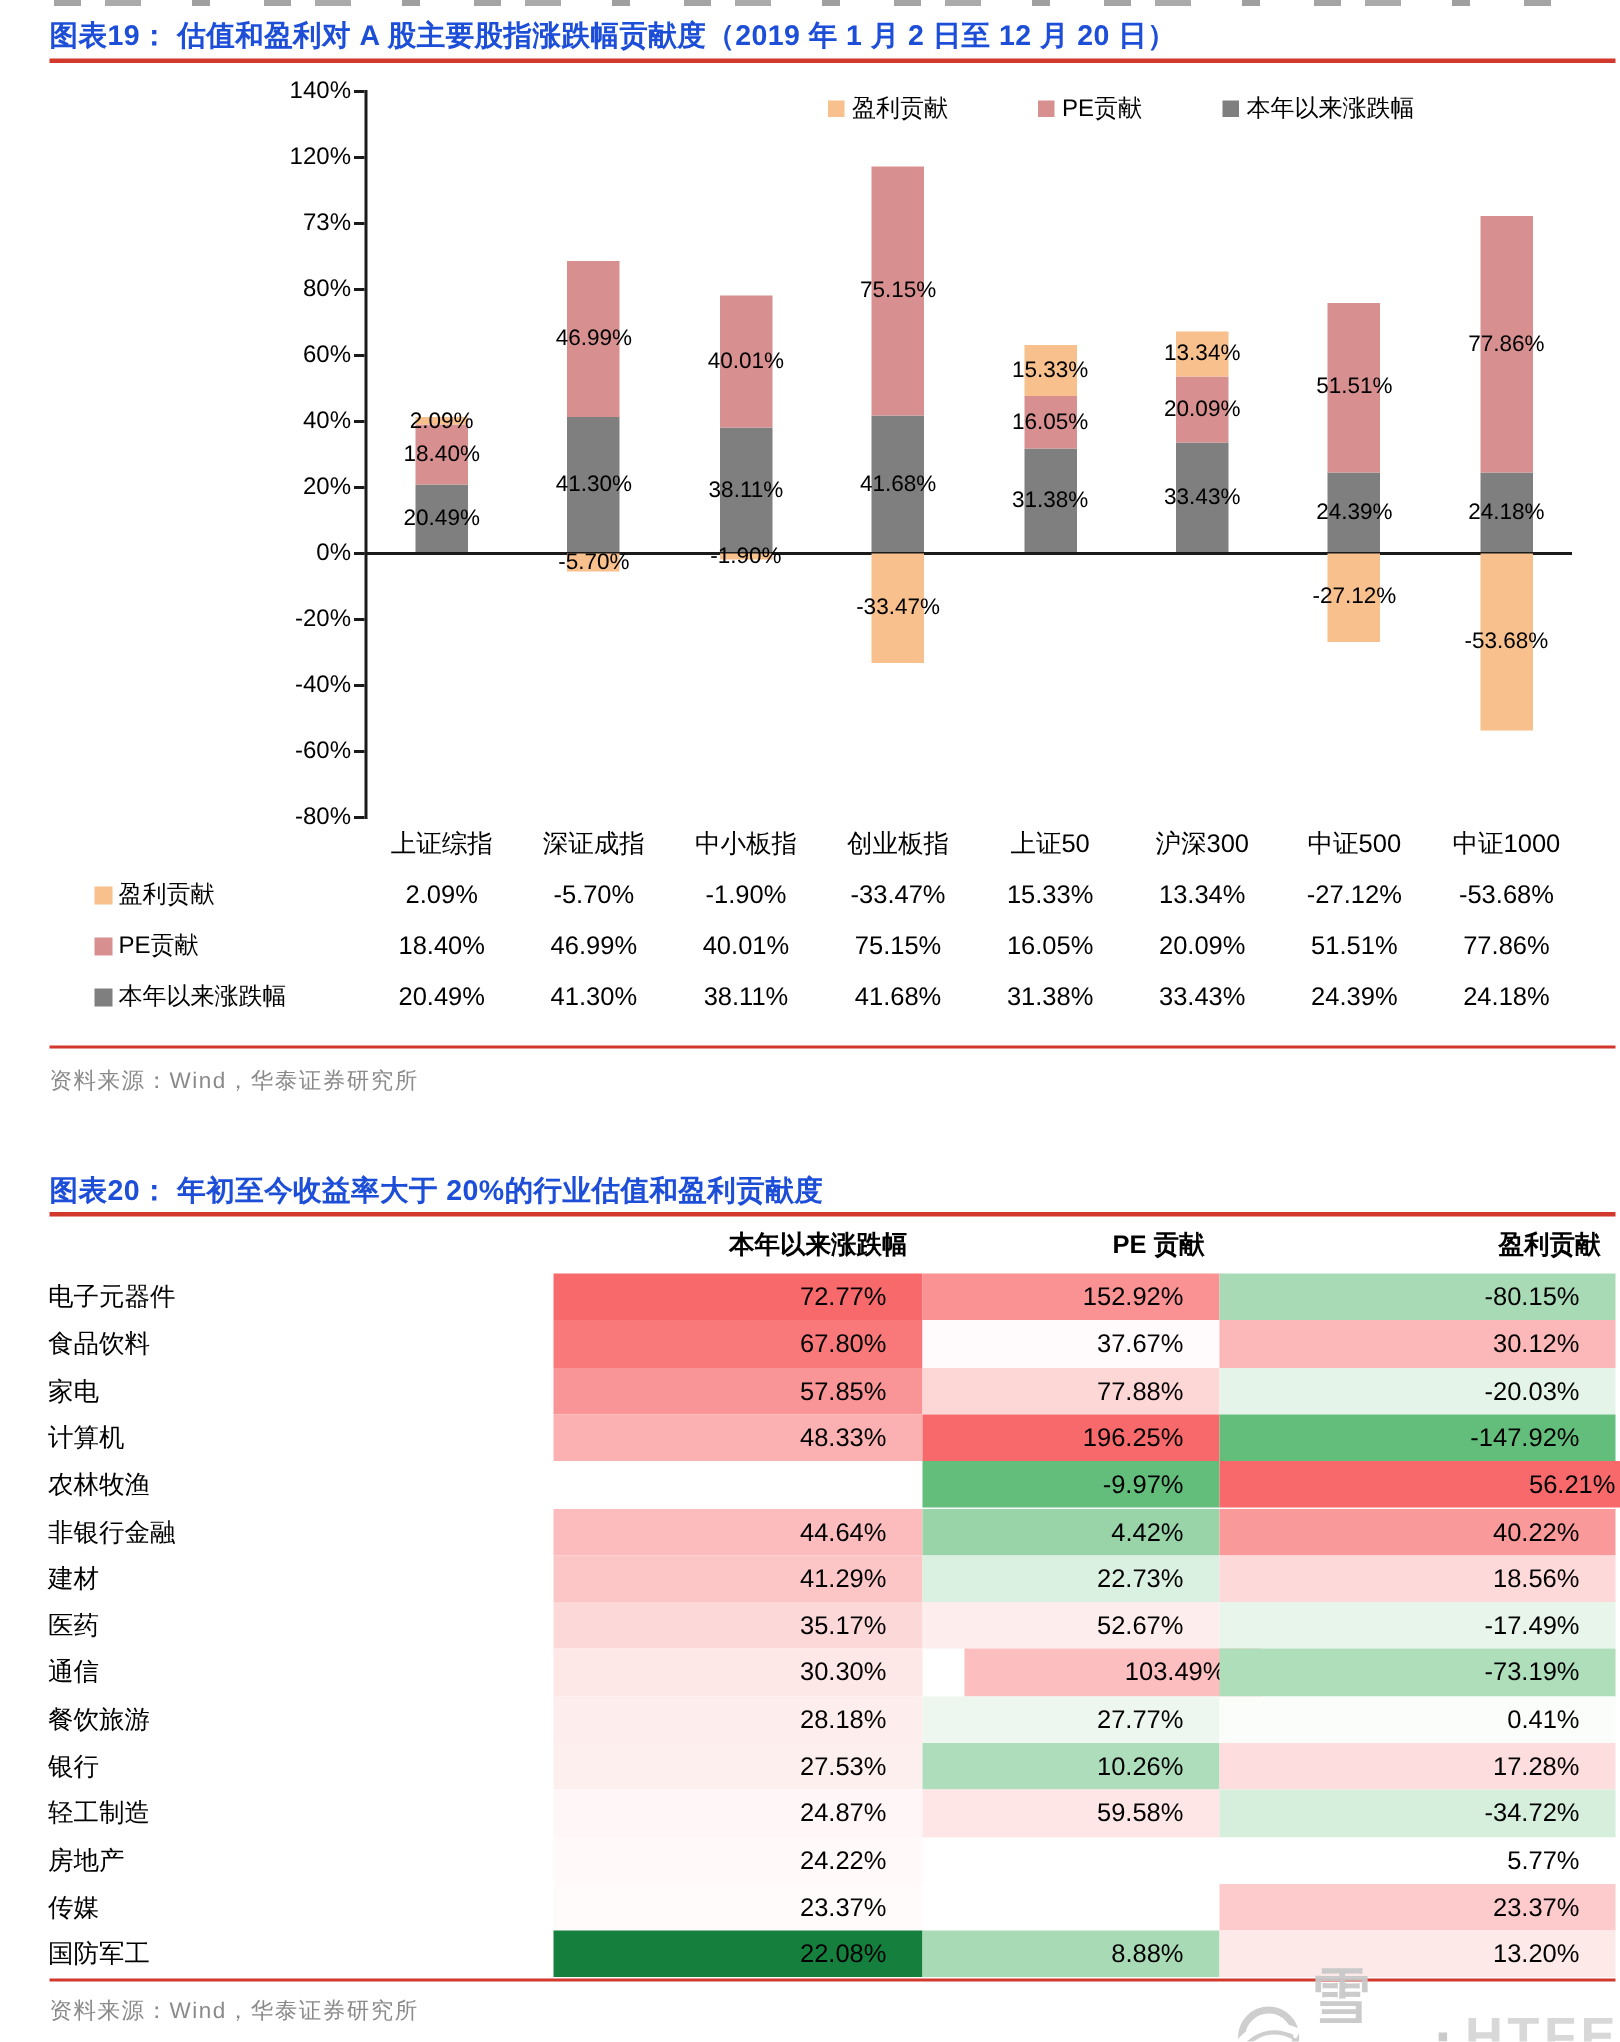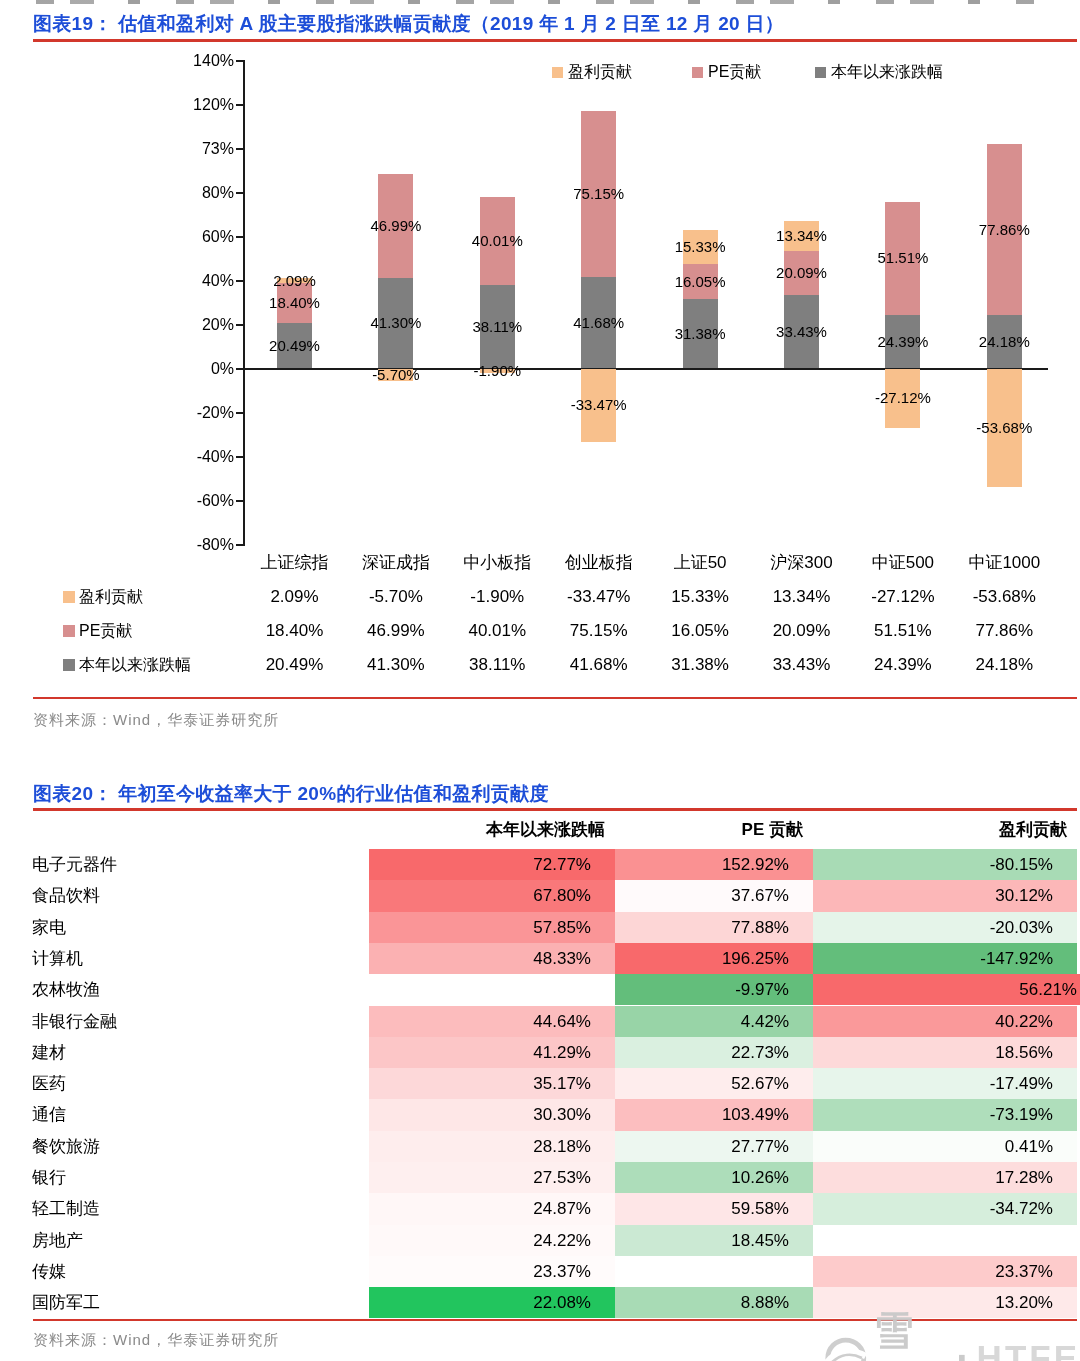--- a/index.html
+++ b/index.html
@@ -230,43 +230,43 @@
         <div class="t20-label" style="left: 32px; top: 1036.8px;">建材</div>
         <div class="t20-cell" style="left: 369px; top: 1036.8px; width: 246px; background: rgb(252, 198, 199);">41.29%</div>
         <div class="t20-cell" style="left: 615px; top: 1036.8px; width: 198px; background: rgb(218, 240, 224);">22.73%</div>
         <div class="t20-cell" style="left: 813px; top: 1036.8px; width: 264px; background: rgb(253, 217, 217);">18.56%</div>
         <div class="t20-label" style="left: 32px; top: 1068.1px;">医药</div>
         <div class="t20-cell" style="left: 369px; top: 1068.1px; width: 246px; background: rgb(253, 216, 217);">35.17%</div>
         <div class="t20-cell" style="left: 615px; top: 1068.1px; width: 198px; background: rgb(254, 237, 237);">52.67%</div>
         <div class="t20-cell" style="left: 813px; top: 1068.1px; width: 264px; background: rgb(231, 245, 235);">-17.49%</div>
         <div class="t20-label" style="left: 32px; top: 1099.4px;">通信</div>
         <div class="t20-cell" style="left: 369px; top: 1099.4px; width: 246px; background: rgb(254, 231, 231);">30.30%</div>
-        <div class="t20-cell" style="left: 615px; top: 1099.4px; width: 198px; background: rgb(252, 190, 191);">103.49%</div>
+        <div class="t20-cell" style="left: 643px; top: 1099.4px; width: 198px; background: rgb(252, 190, 191);">103.49%</div>
         <div class="t20-cell" style="left: 813px; top: 1099.4px; width: 264px; background: rgb(175, 222, 187);">-73.19%</div>
         <div class="t20-label" style="left: 32px; top: 1130.7px;">餐饮旅游</div>
         <div class="t20-cell" style="left: 369px; top: 1130.7px; width: 246px; background: rgb(254, 237, 237);">28.18%</div>
         <div class="t20-cell" style="left: 615px; top: 1130.7px; width: 198px; background: rgb(237, 247, 240);">27.77%</div>
         <div class="t20-cell" style="left: 813px; top: 1130.7px; width: 264px; background: rgb(250, 253, 250);">0.41%</div>
         <div class="t20-label" style="left: 32px; top: 1162px;">银行</div>
         <div class="t20-cell" style="left: 369px; top: 1162px; width: 246px; background: rgb(254, 239, 239);">27.53%</div>
         <div class="t20-cell" style="left: 615px; top: 1162px; width: 198px; background: rgb(173, 221, 186);">10.26%</div>
         <div class="t20-cell" style="left: 813px; top: 1162px; width: 264px; background: rgb(253, 221, 221);">17.28%</div>
         <div class="t20-label" style="left: 32px; top: 1193.3px;">轻工制造</div>
         <div class="t20-cell" style="left: 369px; top: 1193.3px; width: 246px; background: rgb(255, 247, 247);">24.87%</div>
         <div class="t20-cell" style="left: 615px; top: 1193.3px; width: 198px; background: rgb(254, 230, 231);">59.58%</div>
         <div class="t20-cell" style="left: 813px; top: 1193.3px; width: 264px; background: rgb(214, 238, 220);">-34.72%</div>
         <div class="t20-label" style="left: 32px; top: 1224.6px;">房地产</div>
         <div class="t20-cell" style="left: 369px; top: 1224.6px; width: 246px; background: rgb(255, 249, 249);">24.22%</div>
-        <div class="t20-cell" style="left: 615px; top: 1224.6px; width: 198px; background: rgb(203, 233, 211);">18.45%</div>
+        <div class="t20-cell" style="left: 813px; top: 1224.6px; width: 264px; background: rgb(255, 255, 255);">5.77%</div>
         <div class="t20-label" style="left: 32px; top: 1255.9px;">传媒</div>
         <div class="t20-cell" style="left: 369px; top: 1255.9px; width: 246px; background: rgb(255, 251, 251);">23.37%</div>
         <div class="t20-cell" style="left: 615px; top: 1255.9px; width: 198px;"></div>
         <div class="t20-cell" style="left: 813px; top: 1255.9px; width: 264px; background: rgb(253, 203, 203);">23.37%</div>
         <div class="t20-label" style="left: 32px; top: 1287.2px;">国防军工</div>
-        <div class="t20-cell" style="left: 369px; top: 1287.2px; width: 246px; background: #22c55e;">22.08%</div>
+        <div class="t20-cell" style="left: 369px; top: 1287.2px; width: 246px; background: #15803d;">22.08%</div>
         <div class="t20-cell" style="left: 615px; top: 1287.2px; width: 198px; background: rgb(168, 219, 181);">8.88%</div>
         <div class="t20-cell" style="left: 813px; top: 1287.2px; width: 264px; background: rgb(254, 233, 233);">13.20%</div>
       </div>
 
     <div class="red-rule" id="rule20-bottom"></div>
     <div class="source" id="source20">资料来源：Wind，华泰证券研究所</div>
   </section>
 
   <div class="watermark">
     <svg width="46" height="46" viewBox="0 0 46 46">

